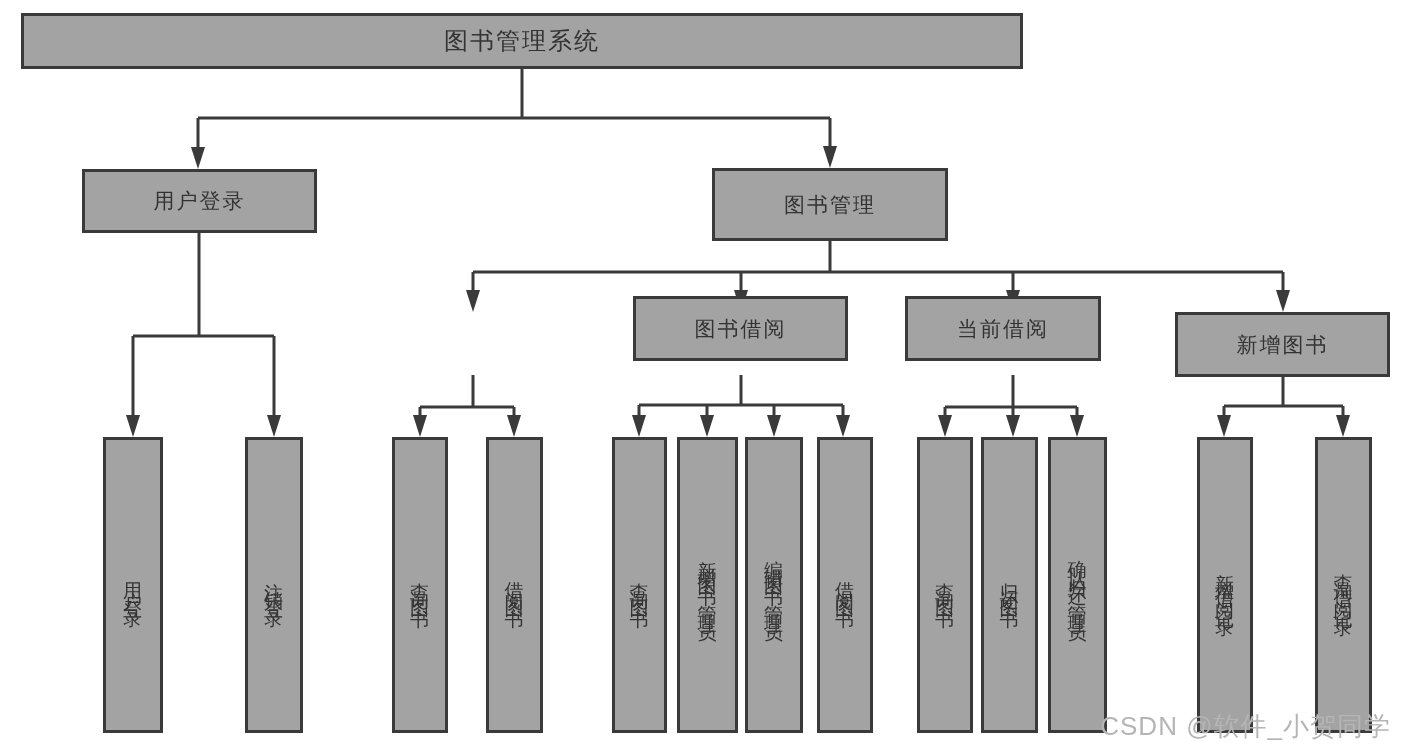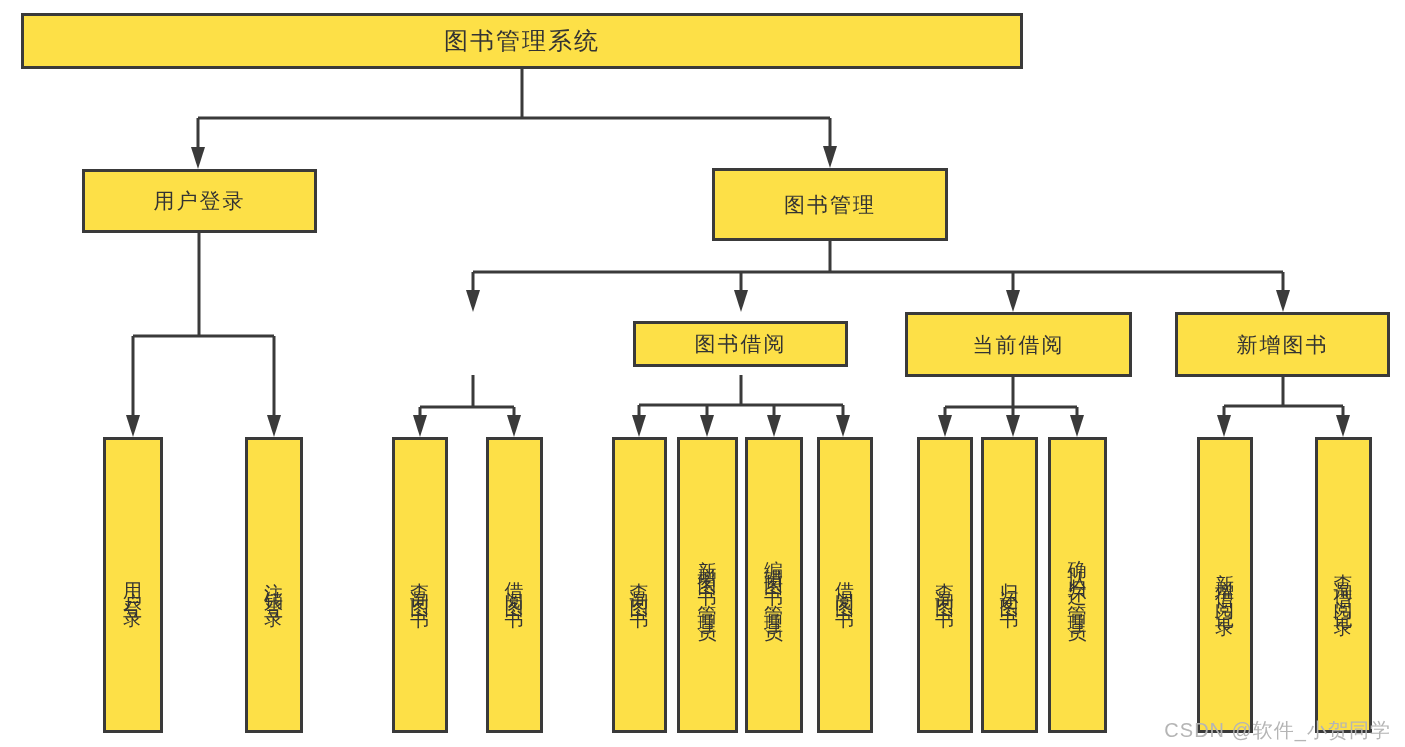--- a/index.html
+++ b/index.html
@@ -18,21 +18,21 @@
     overflow:hidden;
   }
   .connectors{
     position:absolute;left:0;top:0;z-index:0;
   }
   .connectors path{stroke:var(--line);stroke-width:3;fill:none;}
   .connectors polygon{fill:var(--line);stroke:none;}
   .node{
     position:absolute;
     box-sizing:border-box;
-    background:#fde047;
+    background:#a3a3a3;
     border:3px solid var(--line);
     display:flex;
     align-items:center;
     justify-content:center;
     color:var(--text);
     z-index:1;
   }
   .root-label{font-size:24px;letter-spacing:2px;white-space:nowrap;}
   .h-label{font-size:21px;letter-spacing:2px;white-space:nowrap;}
   .v-label{
@@ -40,21 +40,21 @@
     text-orientation:mixed;
     font-size:19px;
     line-height:1;
     letter-spacing:9px;
     white-space:nowrap;
   }
   .watermark{
     position:absolute;
     right:14px;
     bottom:3px;
-    font-size:20px;
+    font-size:26px;
     letter-spacing:1px;
     color:var(--watermark);
     z-index:2;
     white-space:nowrap;
   }
 </style>
 </head>
 <body>
 
 <div class="canvas">
@@ -99,24 +99,24 @@
     <span class="root-label">图书管理系统</span>
   </div>
 
   <div class="node" style="left:82px;top:169px;width:235px;height:64px;">
     <span class="h-label">用户登录</span>
   </div>
   <div class="node" style="left:712px;top:168px;width:236px;height:73px;">
     <span class="h-label">图书管理</span>
   </div>
 
-  <div class="node" style="left:633px;top:321px;width:215px;height:46px;">
+  <div class="node" style="left:633px;top:296px;width:215px;height:65px;">
     <span class="h-label">图书借阅</span>
   </div>
-  <div class="node" style="left:905px;top:312px;width:227px;height:65px;">
+  <div class="node" style="left:905px;top:296px;width:196px;height:65px;">
     <span class="h-label">当前借阅</span>
   </div>
   <div class="node" style="left:1175px;top:312px;width:215px;height:65px;">
     <span class="h-label">新增图书</span>
   </div>
 
   <div class="node" style="left:103px;top:437px;width:60px;height:296px;">
     <span class="v-label">用户登录</span>
   </div>
   <div class="node" style="left:245px;top:437px;width:58px;height:296px;">

